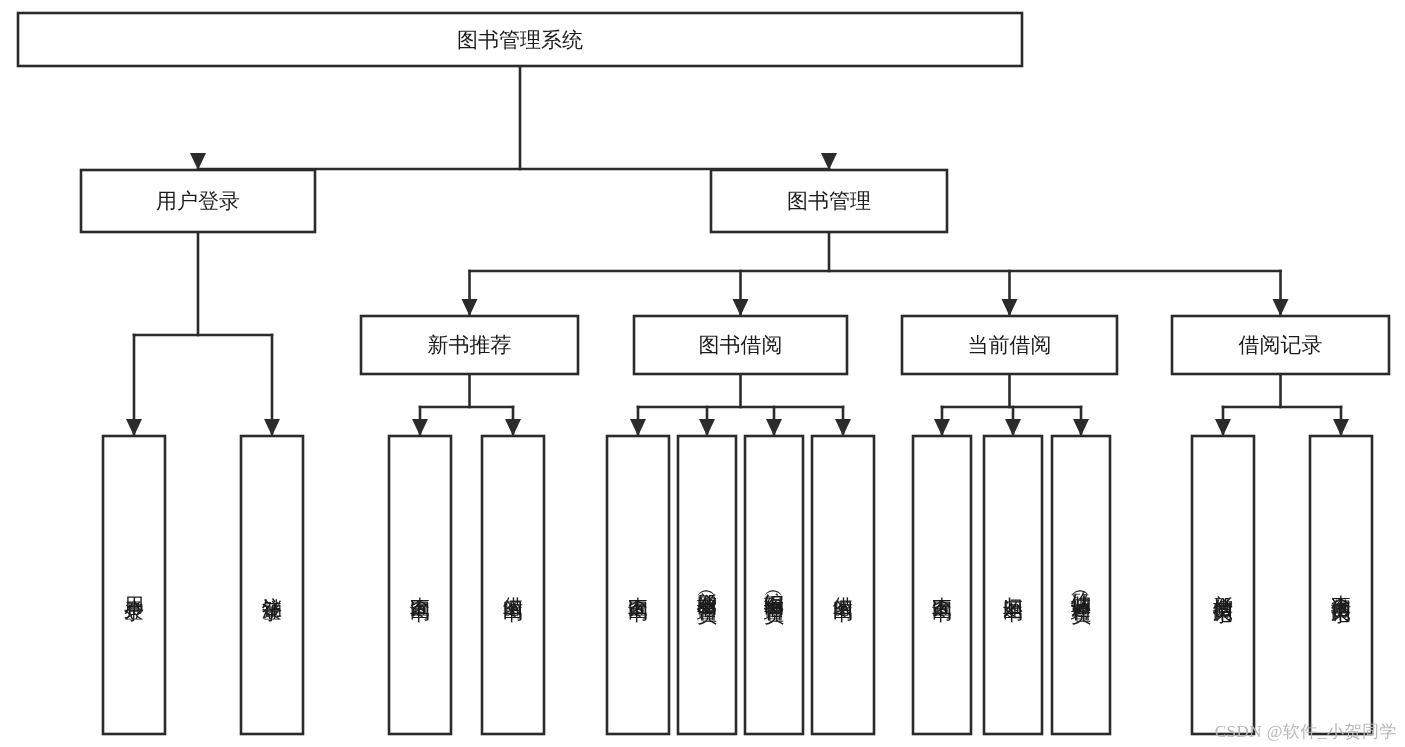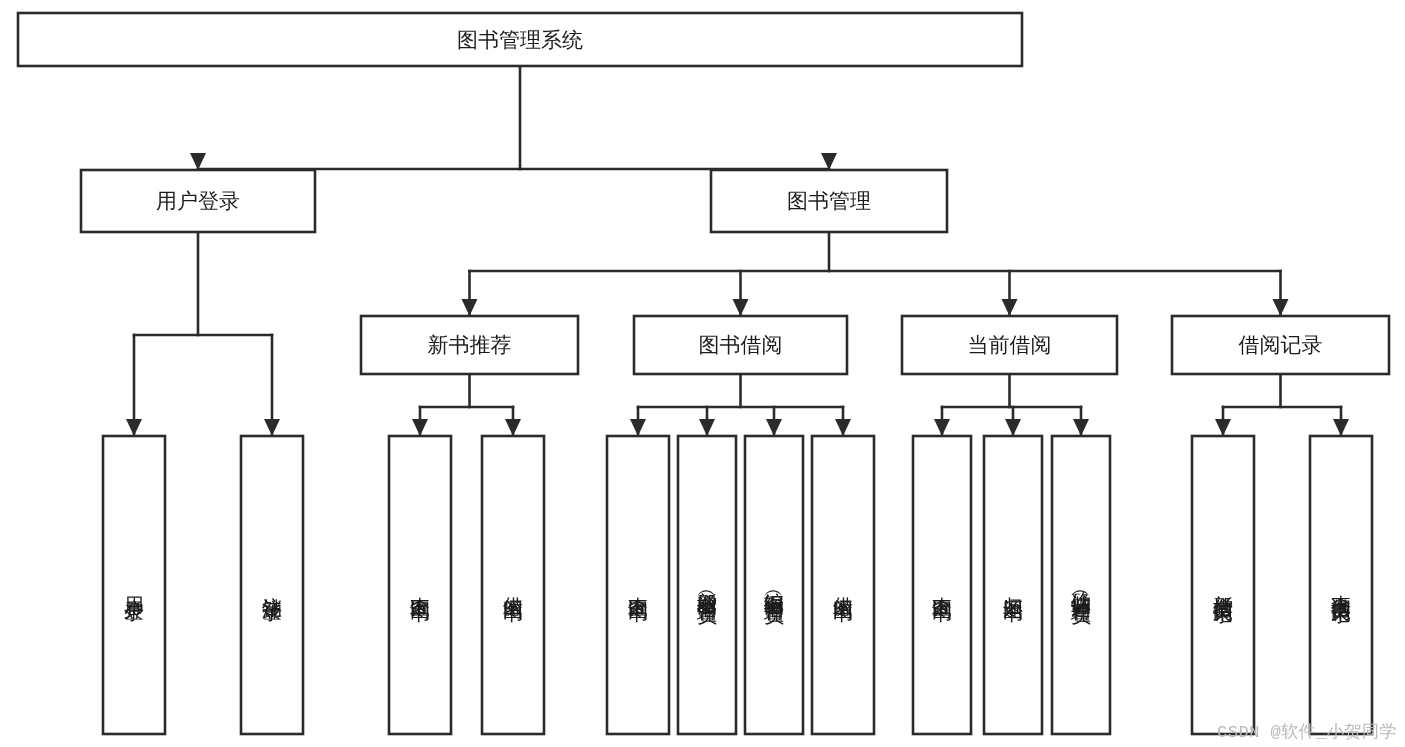--- a/index.html
+++ b/index.html
@@ -63,21 +63,21 @@
     font-size: 20px;
     line-height: 1.05;
     white-space: nowrap;
     pointer-events: none;
     user-select: none;
   }
   #watermark {
     position: absolute;
     right: 8px;
     bottom: 4px;
-    font-family: Liberation Mono, monospace;
+    font-family: Liberation Serif, serif;
     font-size: 17px;
     color: #b8b8b8;
     letter-spacing: 0.5px;
     white-space: nowrap;
     user-select: none;
   }
 </style>
 </head>
 <body>
 

